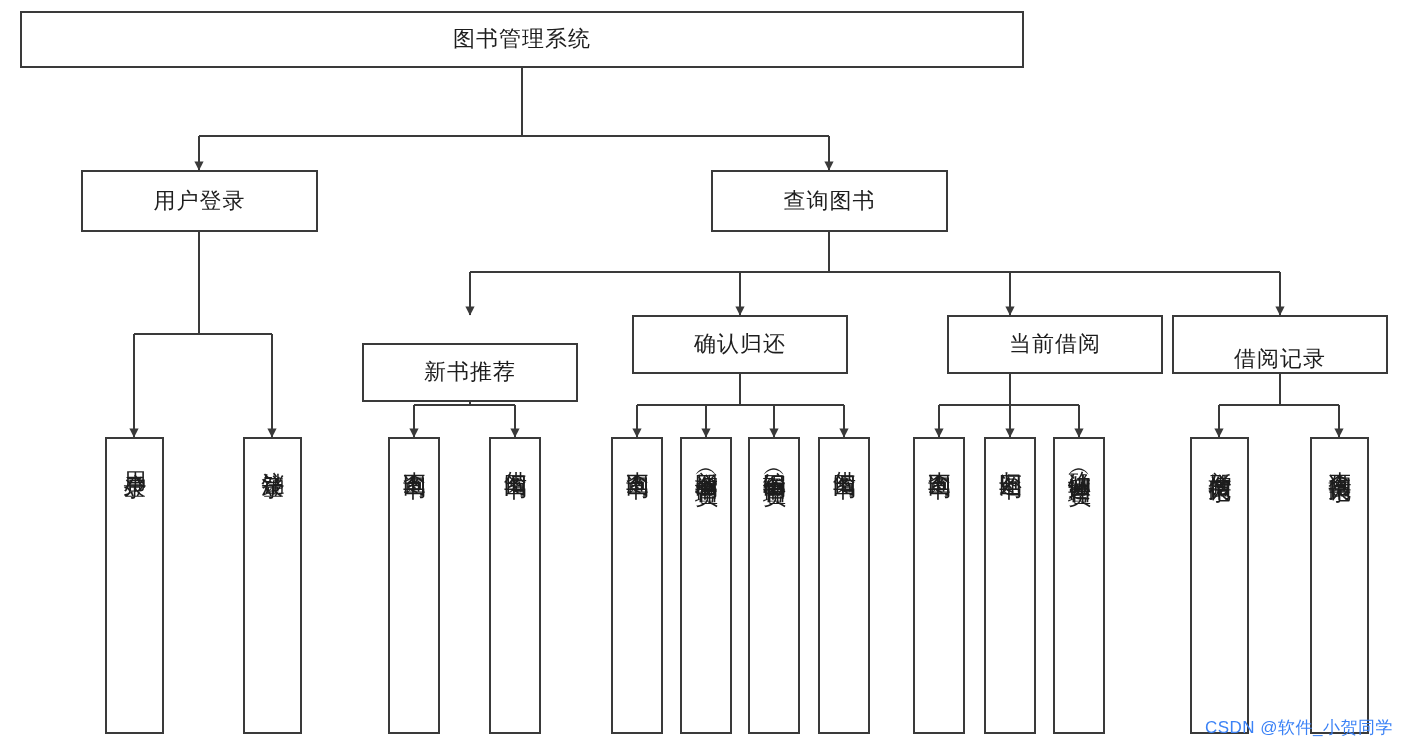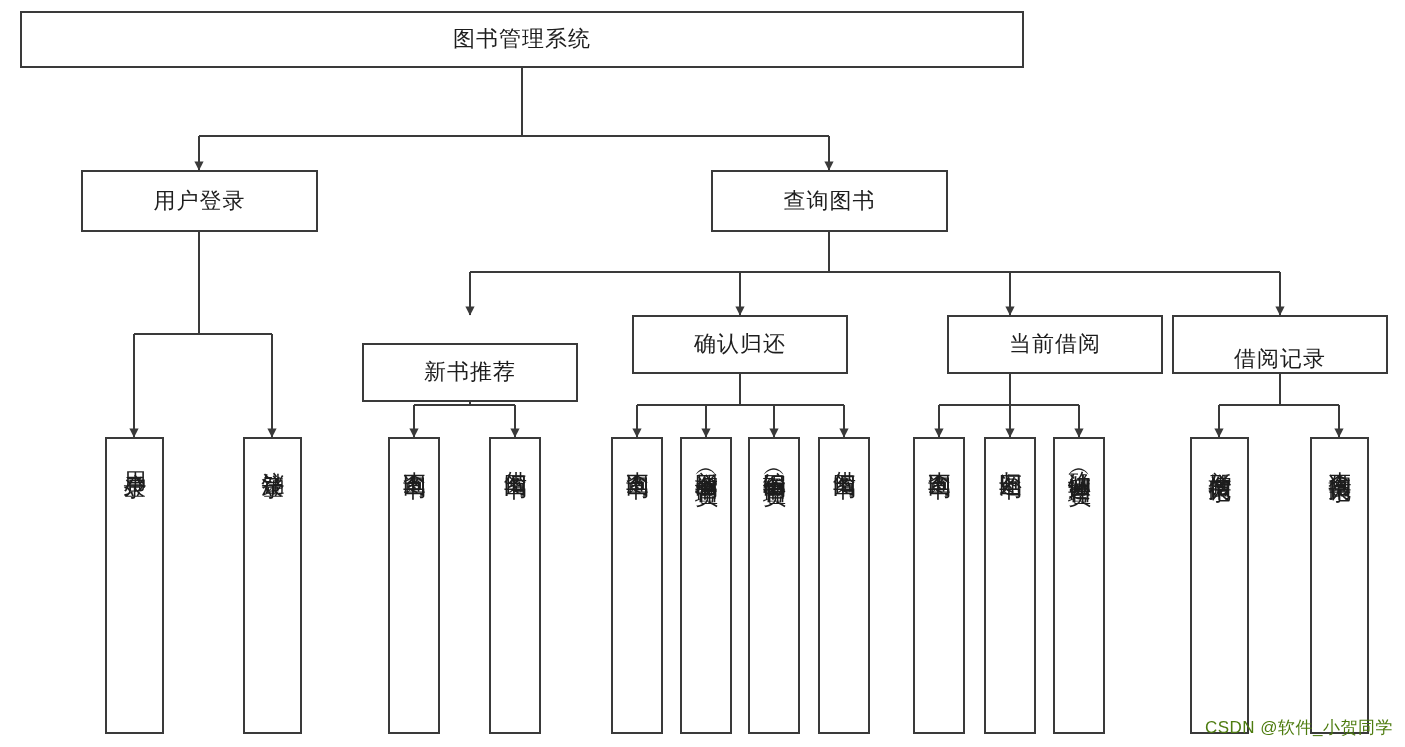--- a/index.html
+++ b/index.html
@@ -54,21 +54,21 @@
     color: #1d1d1d;
   }
   .node .htext {
     white-space: nowrap;
   }
   #watermark {
     position: absolute;
     right: 12px;
     bottom: 8px;
     font-size: 17px;
-    color: #4d7c0f;
+    color: #3b82f6;
     letter-spacing: 0.5px;
     white-space: nowrap;
     pointer-events: none;
   }
 </style>
 </head>
 <body>
 
 <div id="canvas">
 

